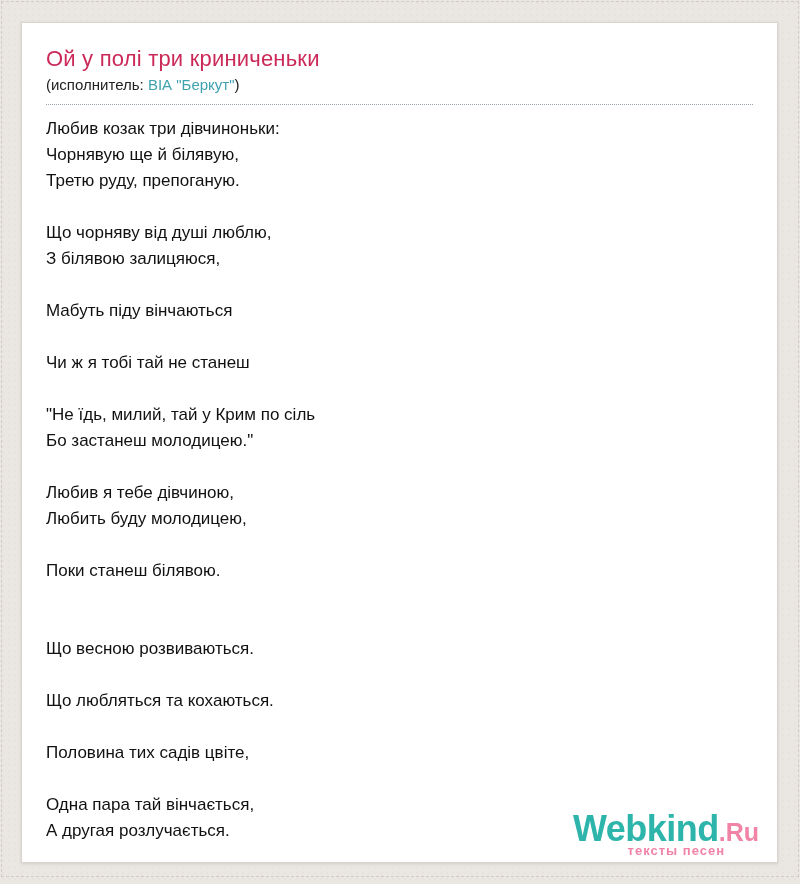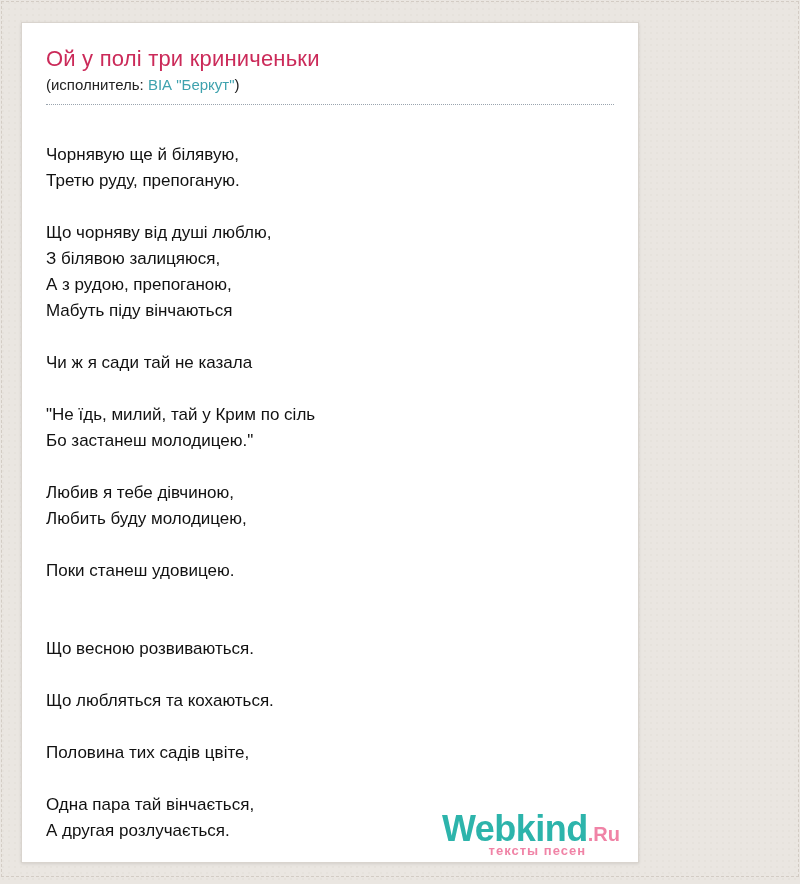--- a/index.html
+++ b/index.html
@@ -24,21 +24,21 @@
   }
   .stitch-frame{
     position:absolute;
     left:1px; top:1px; right:1px; bottom:7px;
     border:1px dashed var(--stitch);
     pointer-events:none;
   }
   .card{
     position:absolute;
     left:21px; top:22px;
-    width:618px; height:841px;
+    width:757px; height:841px;
     background:#ffffff;
     border:1px solid var(--card-border);
     box-shadow:0 1px 3px rgba(0,0,0,0.10);
     padding:22px 24px 0 24px;
   }
   .song-title{
     font-size:22px;
     font-weight:normal;
     color:var(--title-color);
     line-height:28px;
@@ -74,21 +74,21 @@
     line-height:1;
   }
   .logo-main{
     font-size:36px;
     font-weight:bold;
     color:var(--brand-teal);
     letter-spacing:-0.5px;
     margin-left:37px;
   }
   .logo-tld{
-    font-size:20px;
+    font-size:25px;
     font-weight:bold;
     color:var(--brand-pink);
   }
   .logo-tagline{
     font-size:13px;
     font-weight:bold;
     color:var(--brand-pink);
     letter-spacing:1px;
     margin-top:-3px;
     padding-right:34px;
@@ -101,41 +101,41 @@
 <div class="stitch-frame"></div>
 
 <div class="card">
 
   <h1 class="song-title">Ой у полі три криниченьки</h1>
 
   <div class="subtitle"><span>(исполнитель: </span><a class="artist-link">ВІА "Беркут"</a><span>)</span></div>
 
   <div class="lyrics">
     <p class="stanza">
-      <br>
+      <span>Любив козак три дівчиноньки:</span><br>
       <span>Чорнявую ще й білявую,</span><br>
       <span>Третю руду, препоганую.</span>
     </p>
     <p class="stanza">
       <span>Що чорняву від душі люблю,</span><br>
       <span>З білявою залицяюся,</span><br>
-      <span>А з рудою, препоганою,</span><br>
+      <br>
       <span>Мабуть піду вінчаються</span>
     </p>
     <p class="stanza">
-      <span>Чи ж я сади тай не казала</span><br>
+      <span>Чи ж я тобі тай не станеш</span><br>
       <br>
       <span>"Не їдь, милий, тай у Крим по сіль</span><br>
       <span>Бо застанеш молодицею."</span>
     </p>
     <p class="stanza">
       <span>Любив я тебе дівчиною,</span><br>
       <span>Любить буду молодицею,</span><br>
       <br>
-      <span>Поки станеш удовицею.</span>
+      <span>Поки станеш білявою.</span>
     </p>
     <p class="stanza">
       <br>
       <span>Що весною розвиваються.</span><br>
       <br>
       <span>Що любляться та кохаються.</span>
     </p>
     <p class="stanza">
       <span>Половина тих садів цвіте,</span><br>
       <br>

